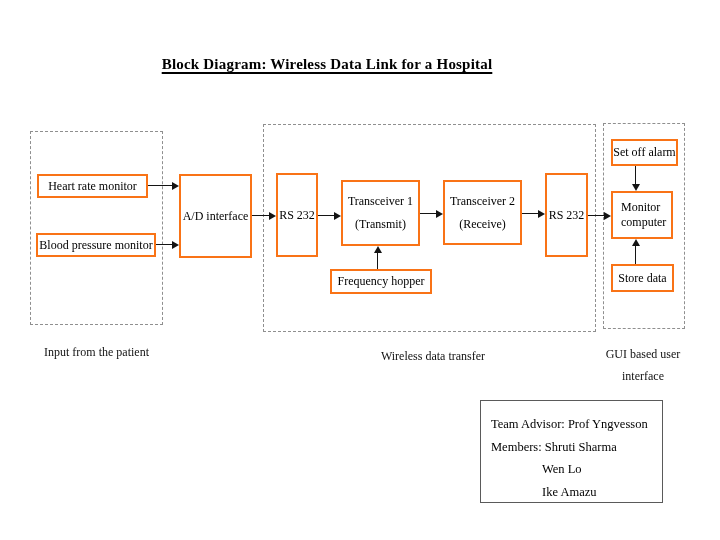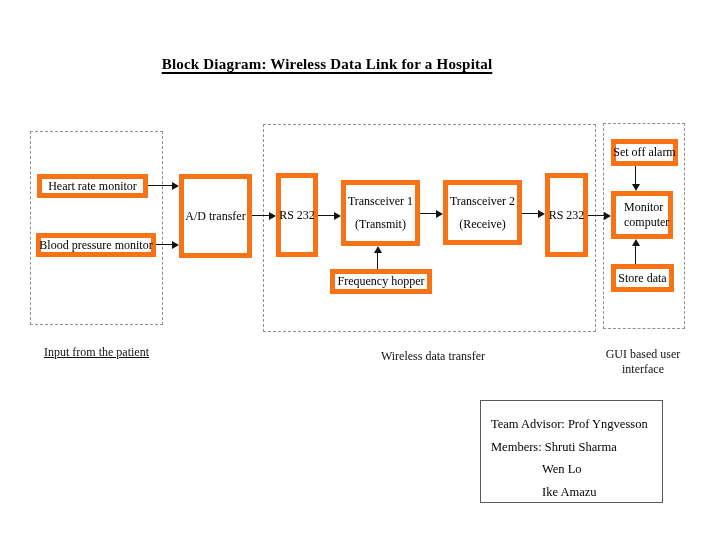--- a/index.html
+++ b/index.html
@@ -11,21 +11,21 @@
   .title{
     position:absolute;left:102px;top:56px;width:450px;text-align:center;
     font-size:15px;font-weight:bold;
     text-decoration:underline;text-decoration-thickness:1.5px;text-underline-offset:3px;
     letter-spacing:0.2px;
   }
   .group{
     position:absolute;border:1px dashed #8f8f8f;background:transparent;
   }
   .block{
-    position:absolute;border:5px solid #f97316;background:#fff;
+    position:absolute;border:2px solid #f97316;background:#fff;
     display:flex;flex-direction:column;align-items:center;justify-content:center;
     font-size:12px;line-height:15px;text-align:center;white-space:nowrap;
     box-sizing:border-box;
   }
   .block.two-line{line-height:15px;}
   .block.two-line span{display:block;}
   .block.two-line .gap{height:8px;}
   .block.left-align{align-items:flex-start;padding-left:8px;text-align:left;}
   .label{
     position:absolute;font-size:12px;line-height:15px;color:#111;
@@ -65,21 +65,21 @@
 
   <div class="block" style="left:37px;top:174px;width:111px;height:24px;">
     <span>Heart rate monitor</span>
   </div>
 
   <div class="block" style="left:36px;top:233px;width:120px;height:24px;">
     <span>Blood pressure monitor</span>
   </div>
 
   <div class="block" style="left:179px;top:174px;width:73px;height:84px;">
-    <span>A/D transfer</span>
+    <span>A/D interface</span>
   </div>
 
   <div class="block" style="left:276px;top:173px;width:42px;height:84px;">
     <span>RS 232</span>
   </div>
 
   <div class="block two-line" style="left:341px;top:180px;width:79px;height:66px;">
     <span>Transceiver 1</span>
     <span class="gap"></span>
     <span>(Transmit)</span>
@@ -116,25 +116,25 @@
   <div class="arrow arrow-right" style="left:156px;top:240px;width:23px;"></div>
   <div class="arrow arrow-right" style="left:252px;top:211px;width:24px;"></div>
   <div class="arrow arrow-right" style="left:318px;top:211px;width:23px;"></div>
   <div class="arrow arrow-right" style="left:420px;top:209px;width:23px;"></div>
   <div class="arrow arrow-right" style="left:522px;top:209px;width:23px;"></div>
   <div class="arrow arrow-right" style="left:588px;top:211px;width:23px;"></div>
   <div class="arrow arrow-up" style="left:373px;top:246px;height:23px;"></div>
   <div class="arrow arrow-down" style="left:631px;top:166px;height:25px;"></div>
   <div class="arrow arrow-up" style="left:631px;top:239px;height:25px;"></div>
 
-  <div class="label" style="left:44px;top:345px;text-decoration:underline;">Input from the patient</div>
+  <div class="label" style="left:44px;top:345px;">Input from the patient</div>
   <div class="label centered" style="left:333px;top:349px;width:200px;">Wireless data transfer</div>
   <div class="label centered" style="left:593px;top:347px;width:100px;">
     <span style="display:block;">GUI based user</span>
-    <span style="display:block;">interface</span>
+    <span style="display:block;margin-top:7px;">interface</span>
   </div>
 
   <div class="team-box">
     <div>Team Advisor: Prof Yngvesson</div>
     <div>Members: Shruti Sharma</div>
     <div class="indent">Wen Lo</div>
     <div class="indent">Ike Amazu</div>
   </div>
 
 </div>

